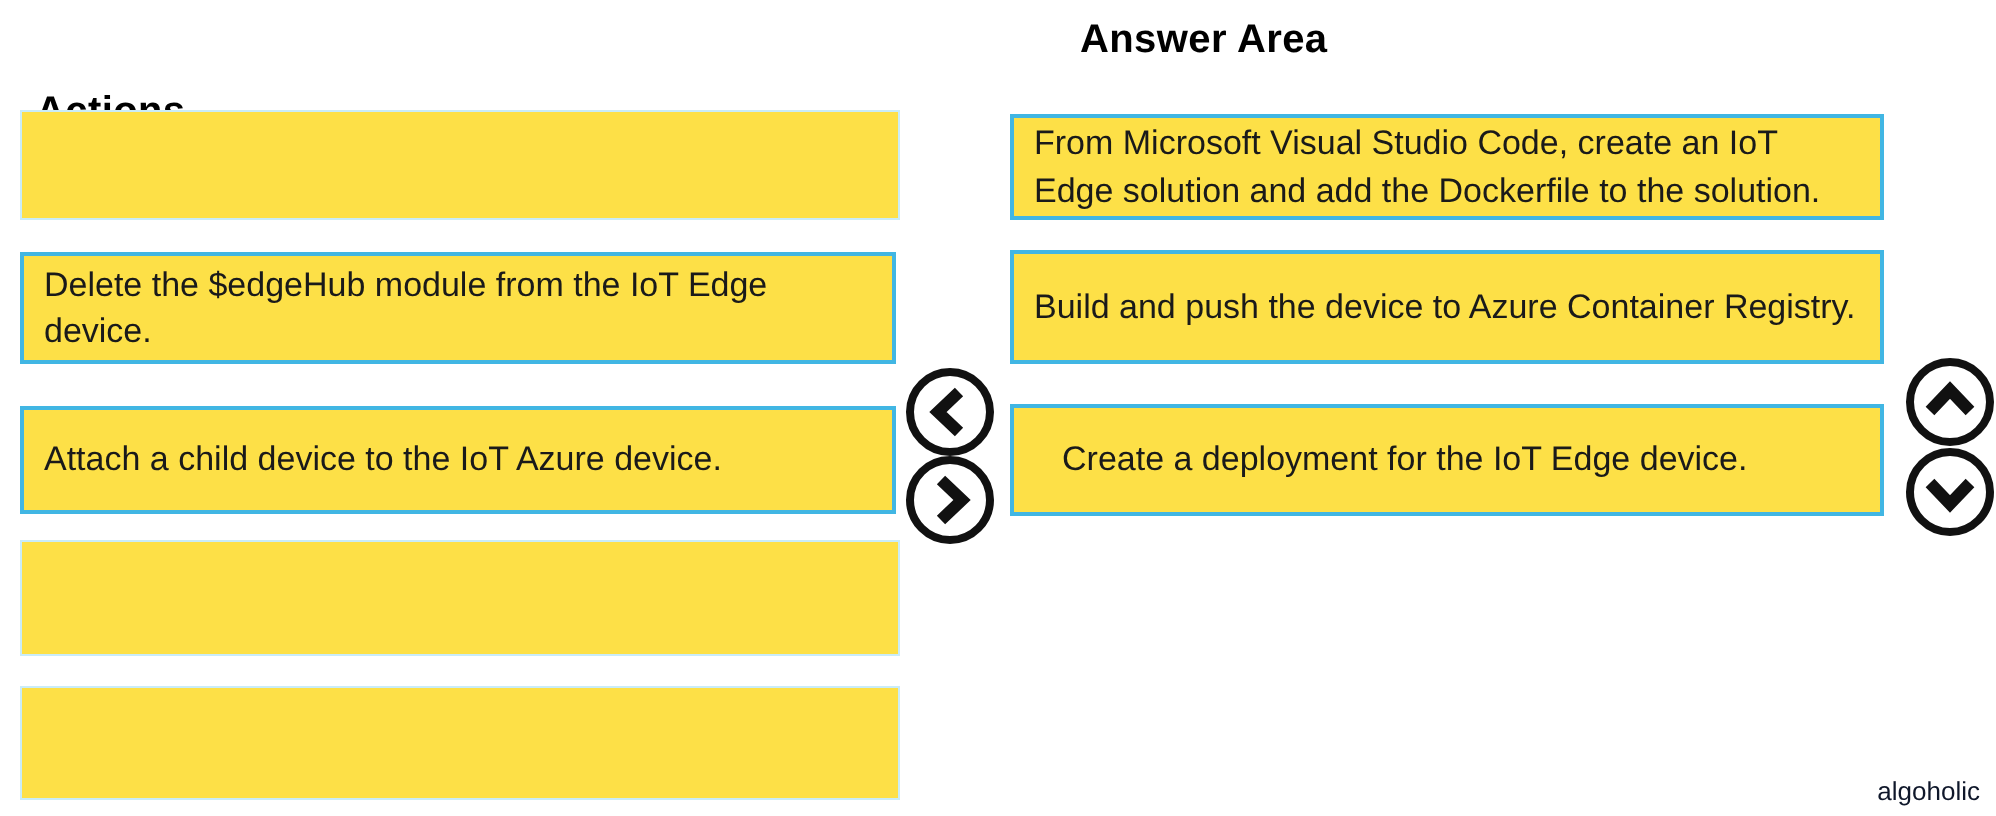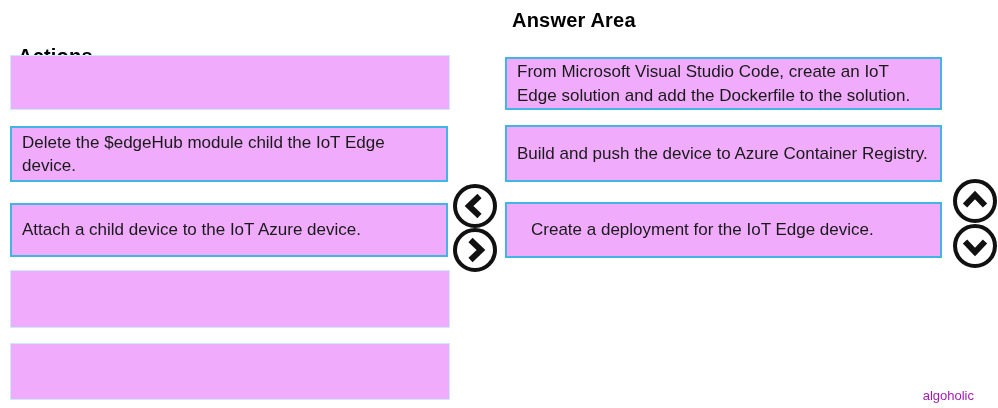--- a/index.html
+++ b/index.html
@@ -11,26 +11,26 @@
     overflow: hidden;
   }
   .heading {
     position: absolute;
     font-size: 20px;
     font-weight: bold;
     color: #000000;
     letter-spacing: 0.2px;
   }
   #actions-heading { left: 18px; top: 9px; margin-top: 36px; }
-  #answer-heading  { left: 512px; top: 9px; }
+  #answer-heading  { left: 540px; top: 9px; }
 
   .box {
     position: absolute;
     box-sizing: border-box;
-    background: #f0abfc;
+    background: #fde047;
     border: 2px solid #41b6e3;
     display: flex;
     align-items: center;
     padding: 2px 10px;
     font-size: 17px;
     line-height: 1.38;
     color: #1a1a1a;
   }
   .box.empty { border: 1px solid #c9ecf9; }
 
@@ -54,35 +54,35 @@
     cursor: pointer;
     line-height: 0;
   }
   #move-left-button  { left: 452px; top: 183px; }
   #move-right-button { left: 452px; top: 227px; }
   #move-up-button    { left: 952px; top: 178px; }
   #move-down-button  { left: 952px; top: 223px; }
 
   .watermark {
     position: absolute;
-    right: 24px; bottom: 5px;
+    right: 8px; bottom: 5px;
     font-size: 13px;
-    color: #a21caf;
+    color: #0f172a;
   }
 </style>
 </head>
 <body>
 
 <div class="heading" id="actions-heading">Actions</div>
 
 <div class="heading" id="answer-heading">Answer Area</div>
 
 <div class="box empty" id="action-slot-1"></div>
 
-<div class="box" id="action-box-2">Delete the $edgeHub module child the IoT Edge device.</div>
+<div class="box" id="action-box-2">Delete the $edgeHub module from the IoT Edge device.</div>
 
 <div class="box" id="action-box-3">Attach a child device to the IoT Azure device.</div>
 
 <div class="box empty" id="action-slot-4"></div>
 
 <div class="box empty" id="action-slot-5"></div>
 
 <div class="box" id="answer-box-1">From Microsoft Visual Studio Code, create an IoT Edge solution and add the Dockerfile to the solution.</div>
 
 <div class="box" id="answer-box-2">Build and push the device to Azure Container Registry.</div>

